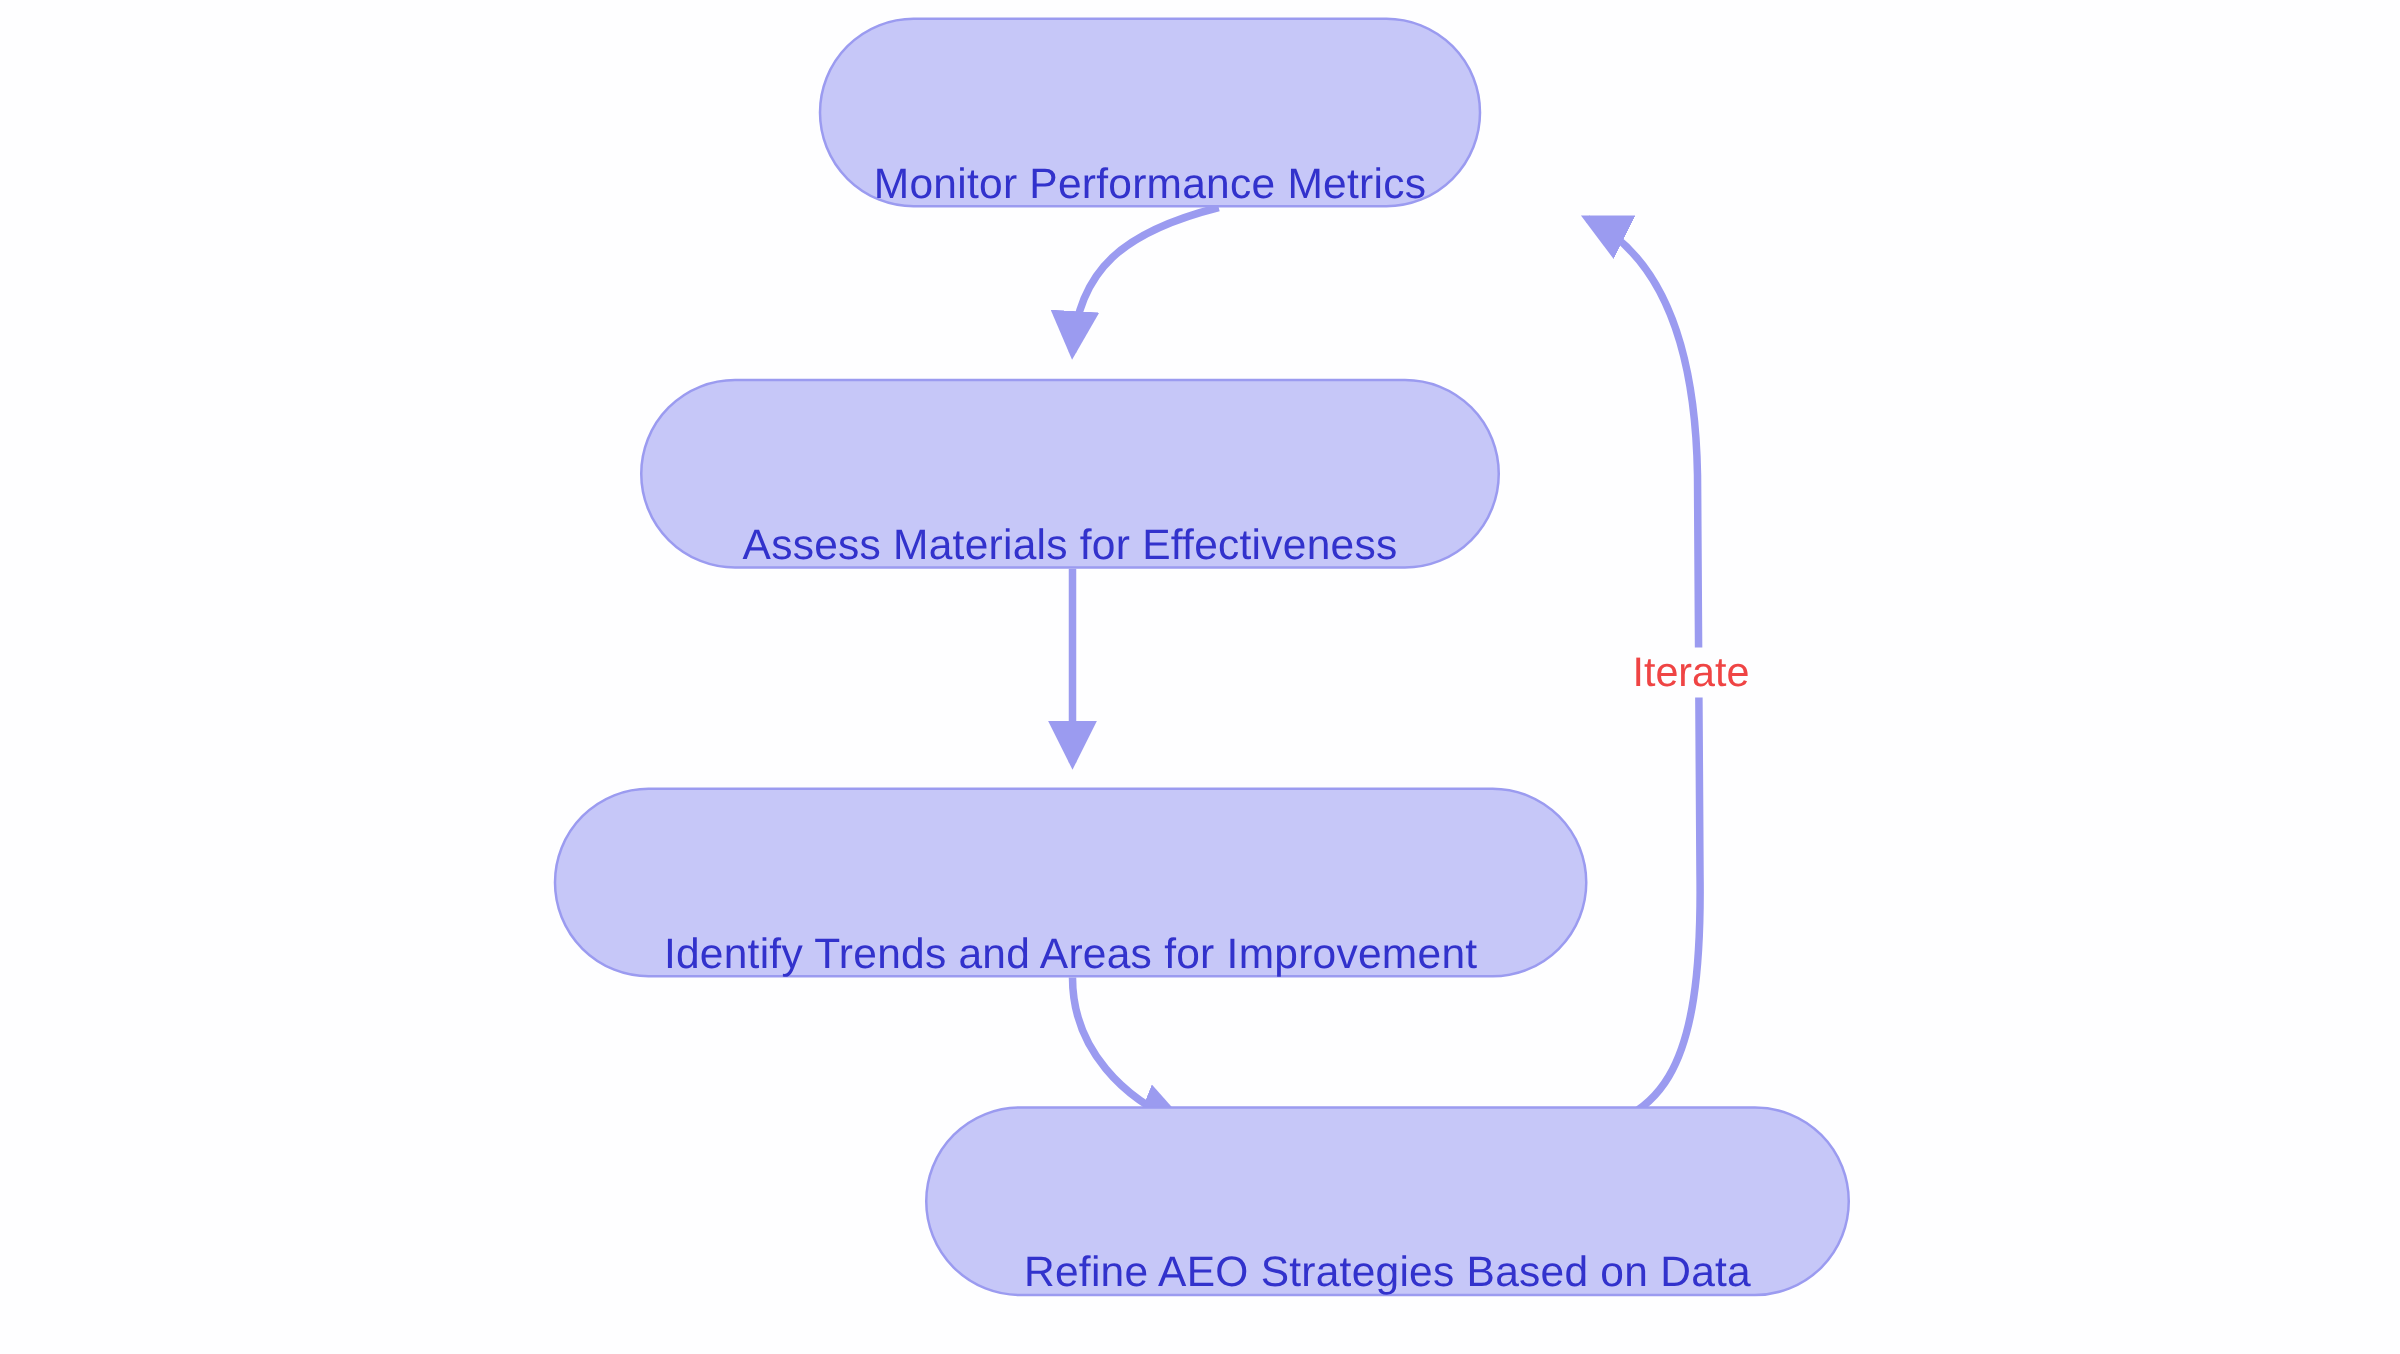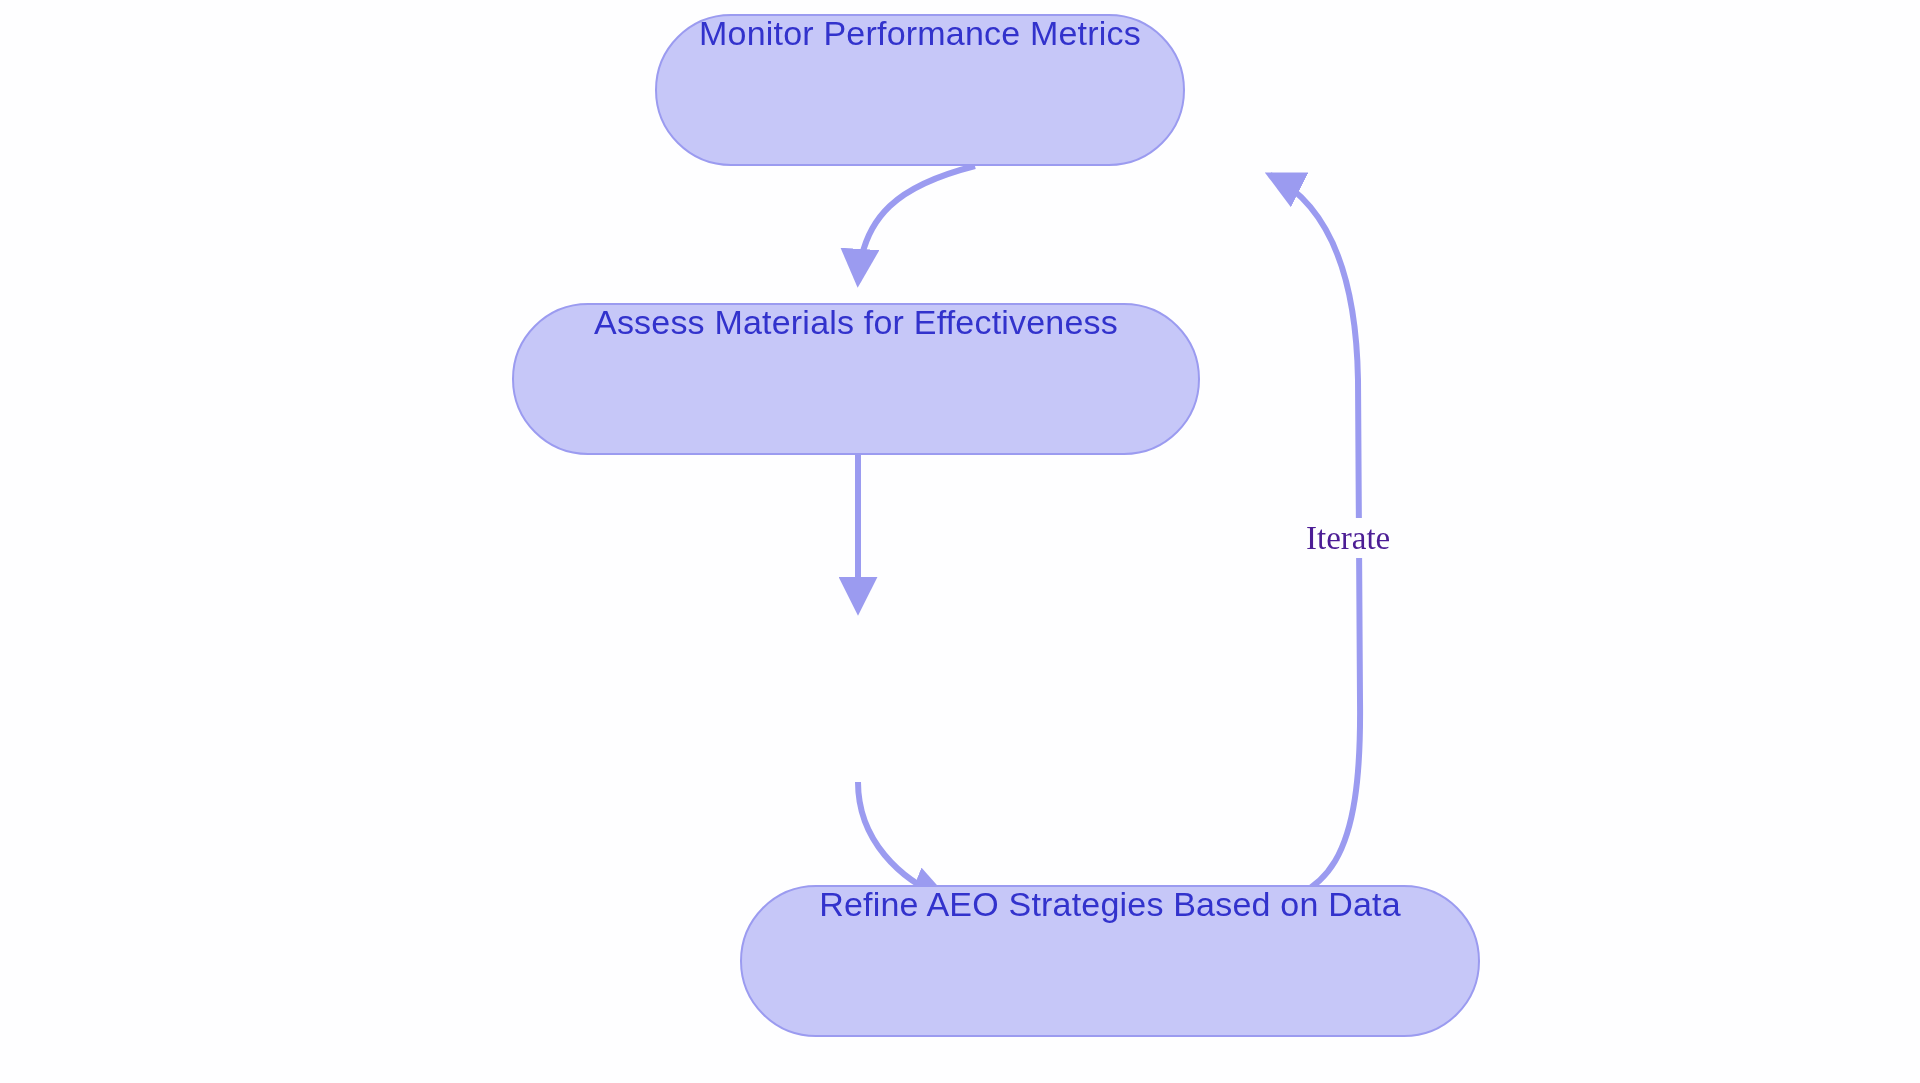--- a/index.html
+++ b/index.html
@@ -26,37 +26,37 @@
     width: 1920px;
     height: 1083px;
   }
   .node {
     position: absolute;
     box-sizing: border-box;
     background: #c6c7f8;
     border: 2px solid #9b9bf0;
     border-radius: 999px;
     display: flex;
-    align-items: flex-start;
+    align-items: flex-end;
     justify-content: center;
     text-align: center;
   }
   .node-label {
     color: #3232cc;
     font-family: "Liberation Sans", sans-serif;
     font-size: 34px;
     font-weight: 400;
     letter-spacing: 0.2px;
     white-space: nowrap;
     line-height: 1;
   }
   .edge-label {
     position: absolute;
-    color: #4c1d95;
-    font-family: Liberation Serif, serif;
+    color: #ef4444;
+    font-family: Liberation Sans, sans-serif;
     font-size: 33px;
     font-weight: 400;
     white-space: nowrap;
     background: #fefeff;
     padding: 2px 6px;
     line-height: 1.1;
   }
   #n1 { left: 655px;  top: 14px;   width: 530px; height: 152px; }
   #n2 { left: 512px;  top: 303px;  width: 688px; height: 152px; }
   #n3 { left: 443px;  top: 630px;  width: 827px; height: 152px; }
@@ -85,20 +85,23 @@
   </svg>
 
   <div class="node" id="n1">
     <span class="node-label">Monitor Performance Metrics</span>
   </div>
 
   <div class="node" id="n2">
     <span class="node-label">Assess Materials for Effectiveness</span>
   </div>
 
+  <div class="node" id="n3">
+    <span class="node-label">Identify Trends and Areas for Improvement</span>
+  </div>
 
   <div class="node" id="n4">
     <span class="node-label">Refine AEO Strategies Based on Data</span>
   </div>
 
   <div class="edge-label" id="lbl-iterate">Iterate</div>
 
 </div>
 
 </body></html>

